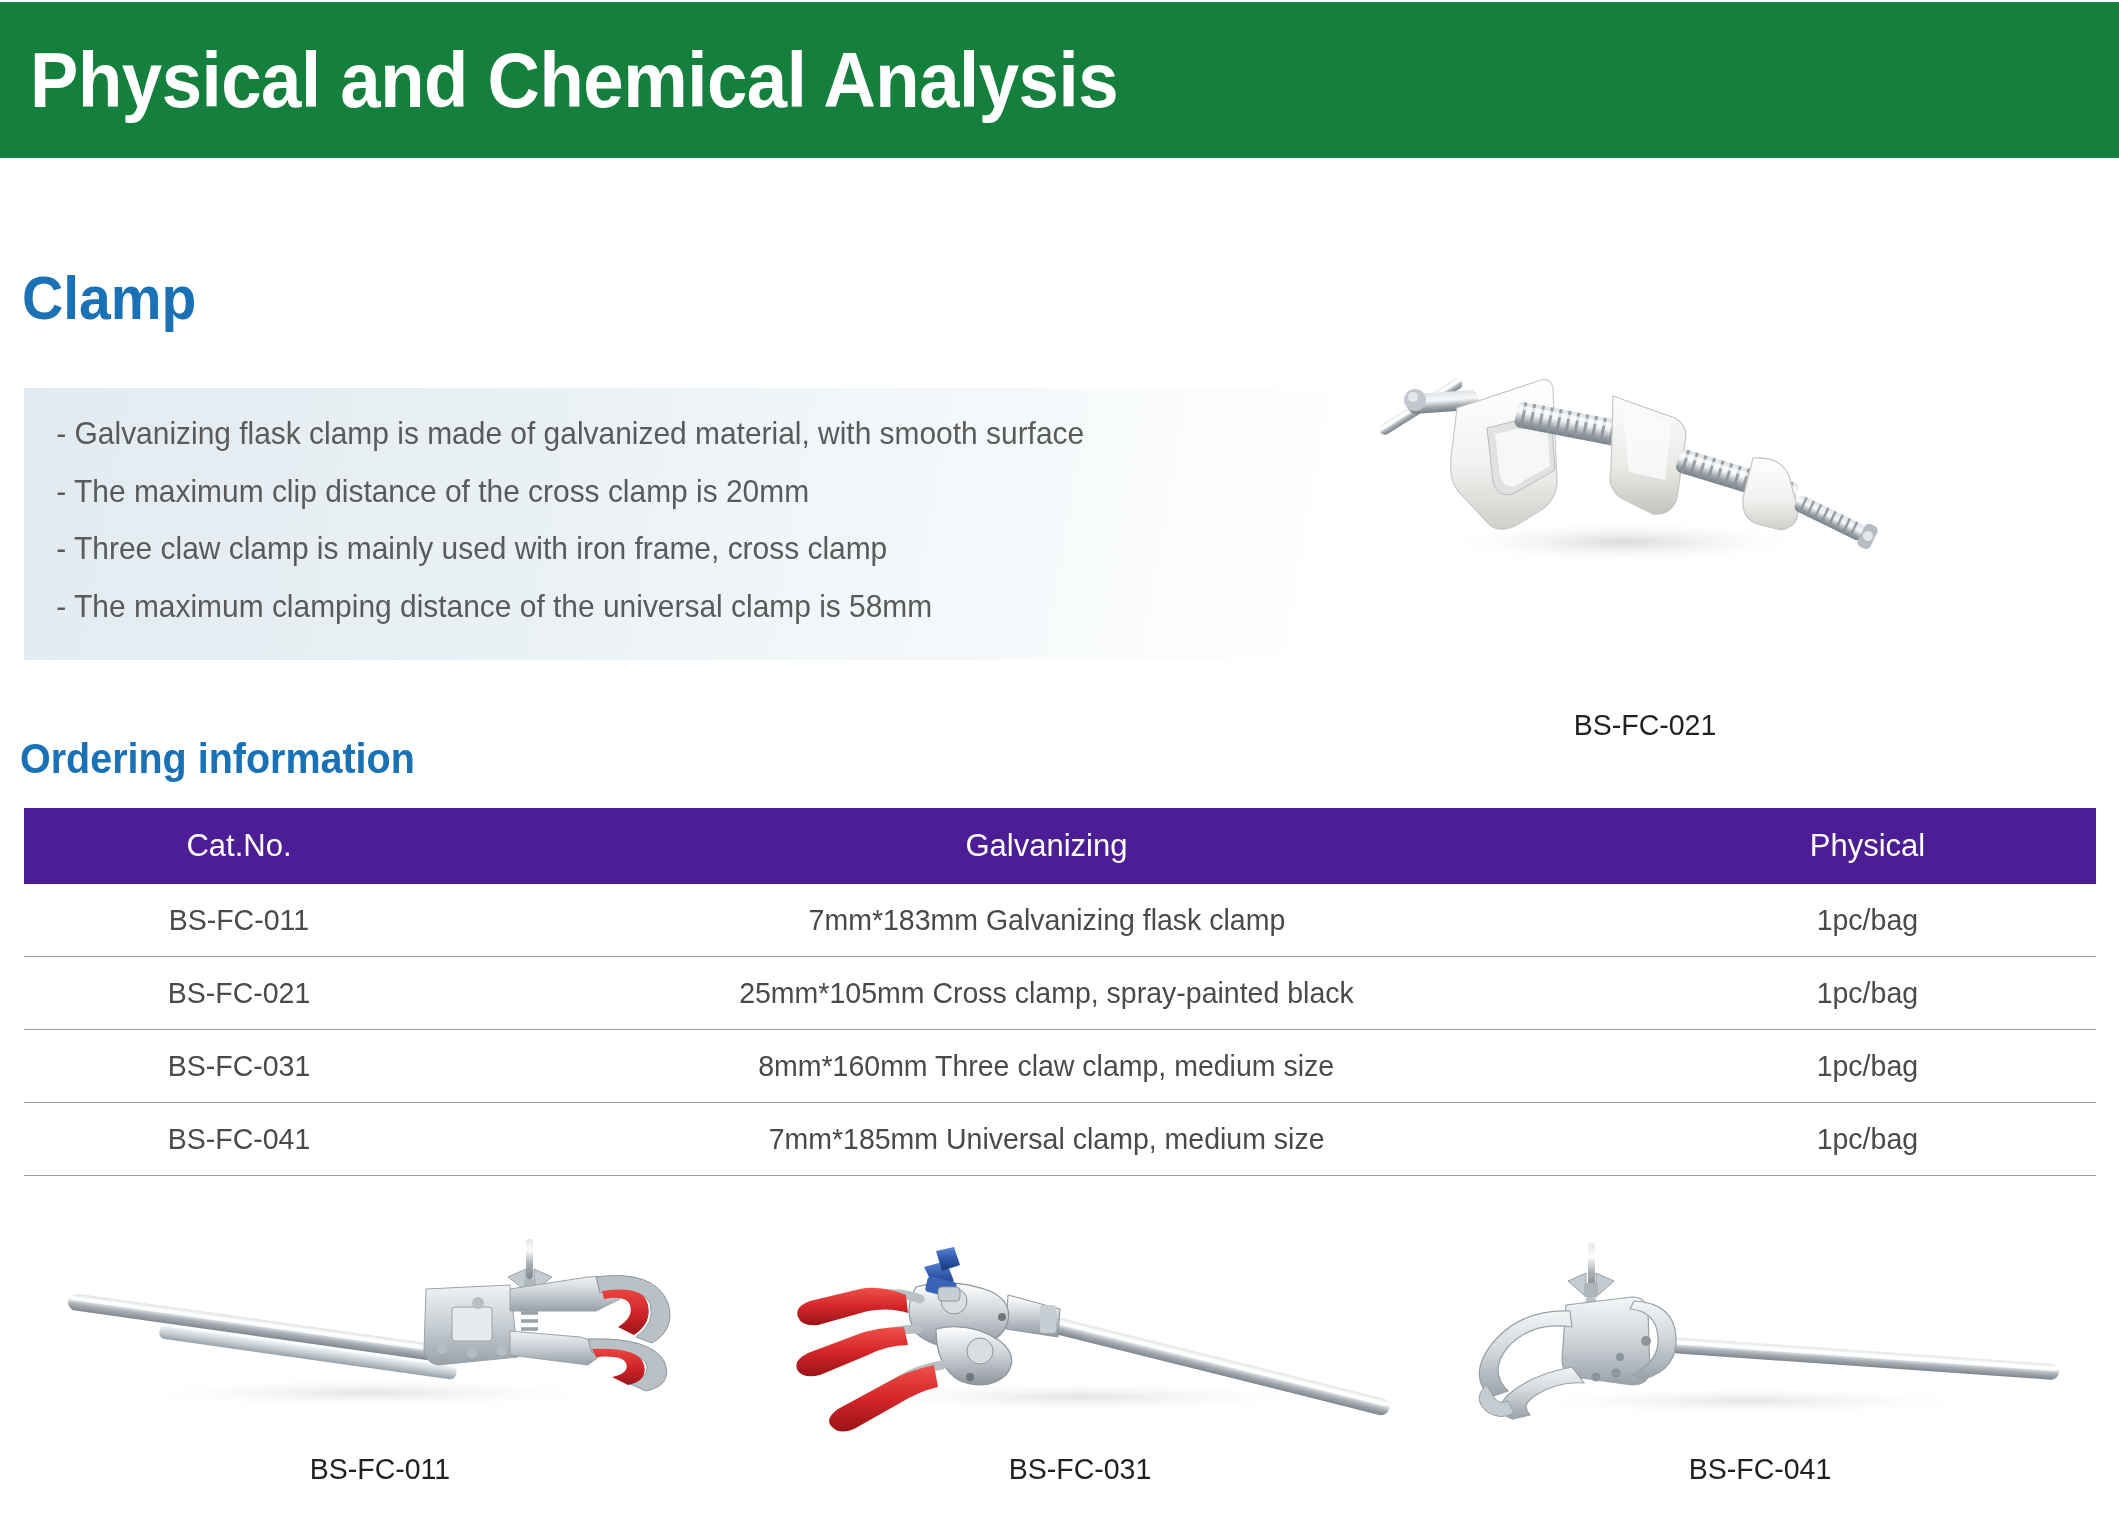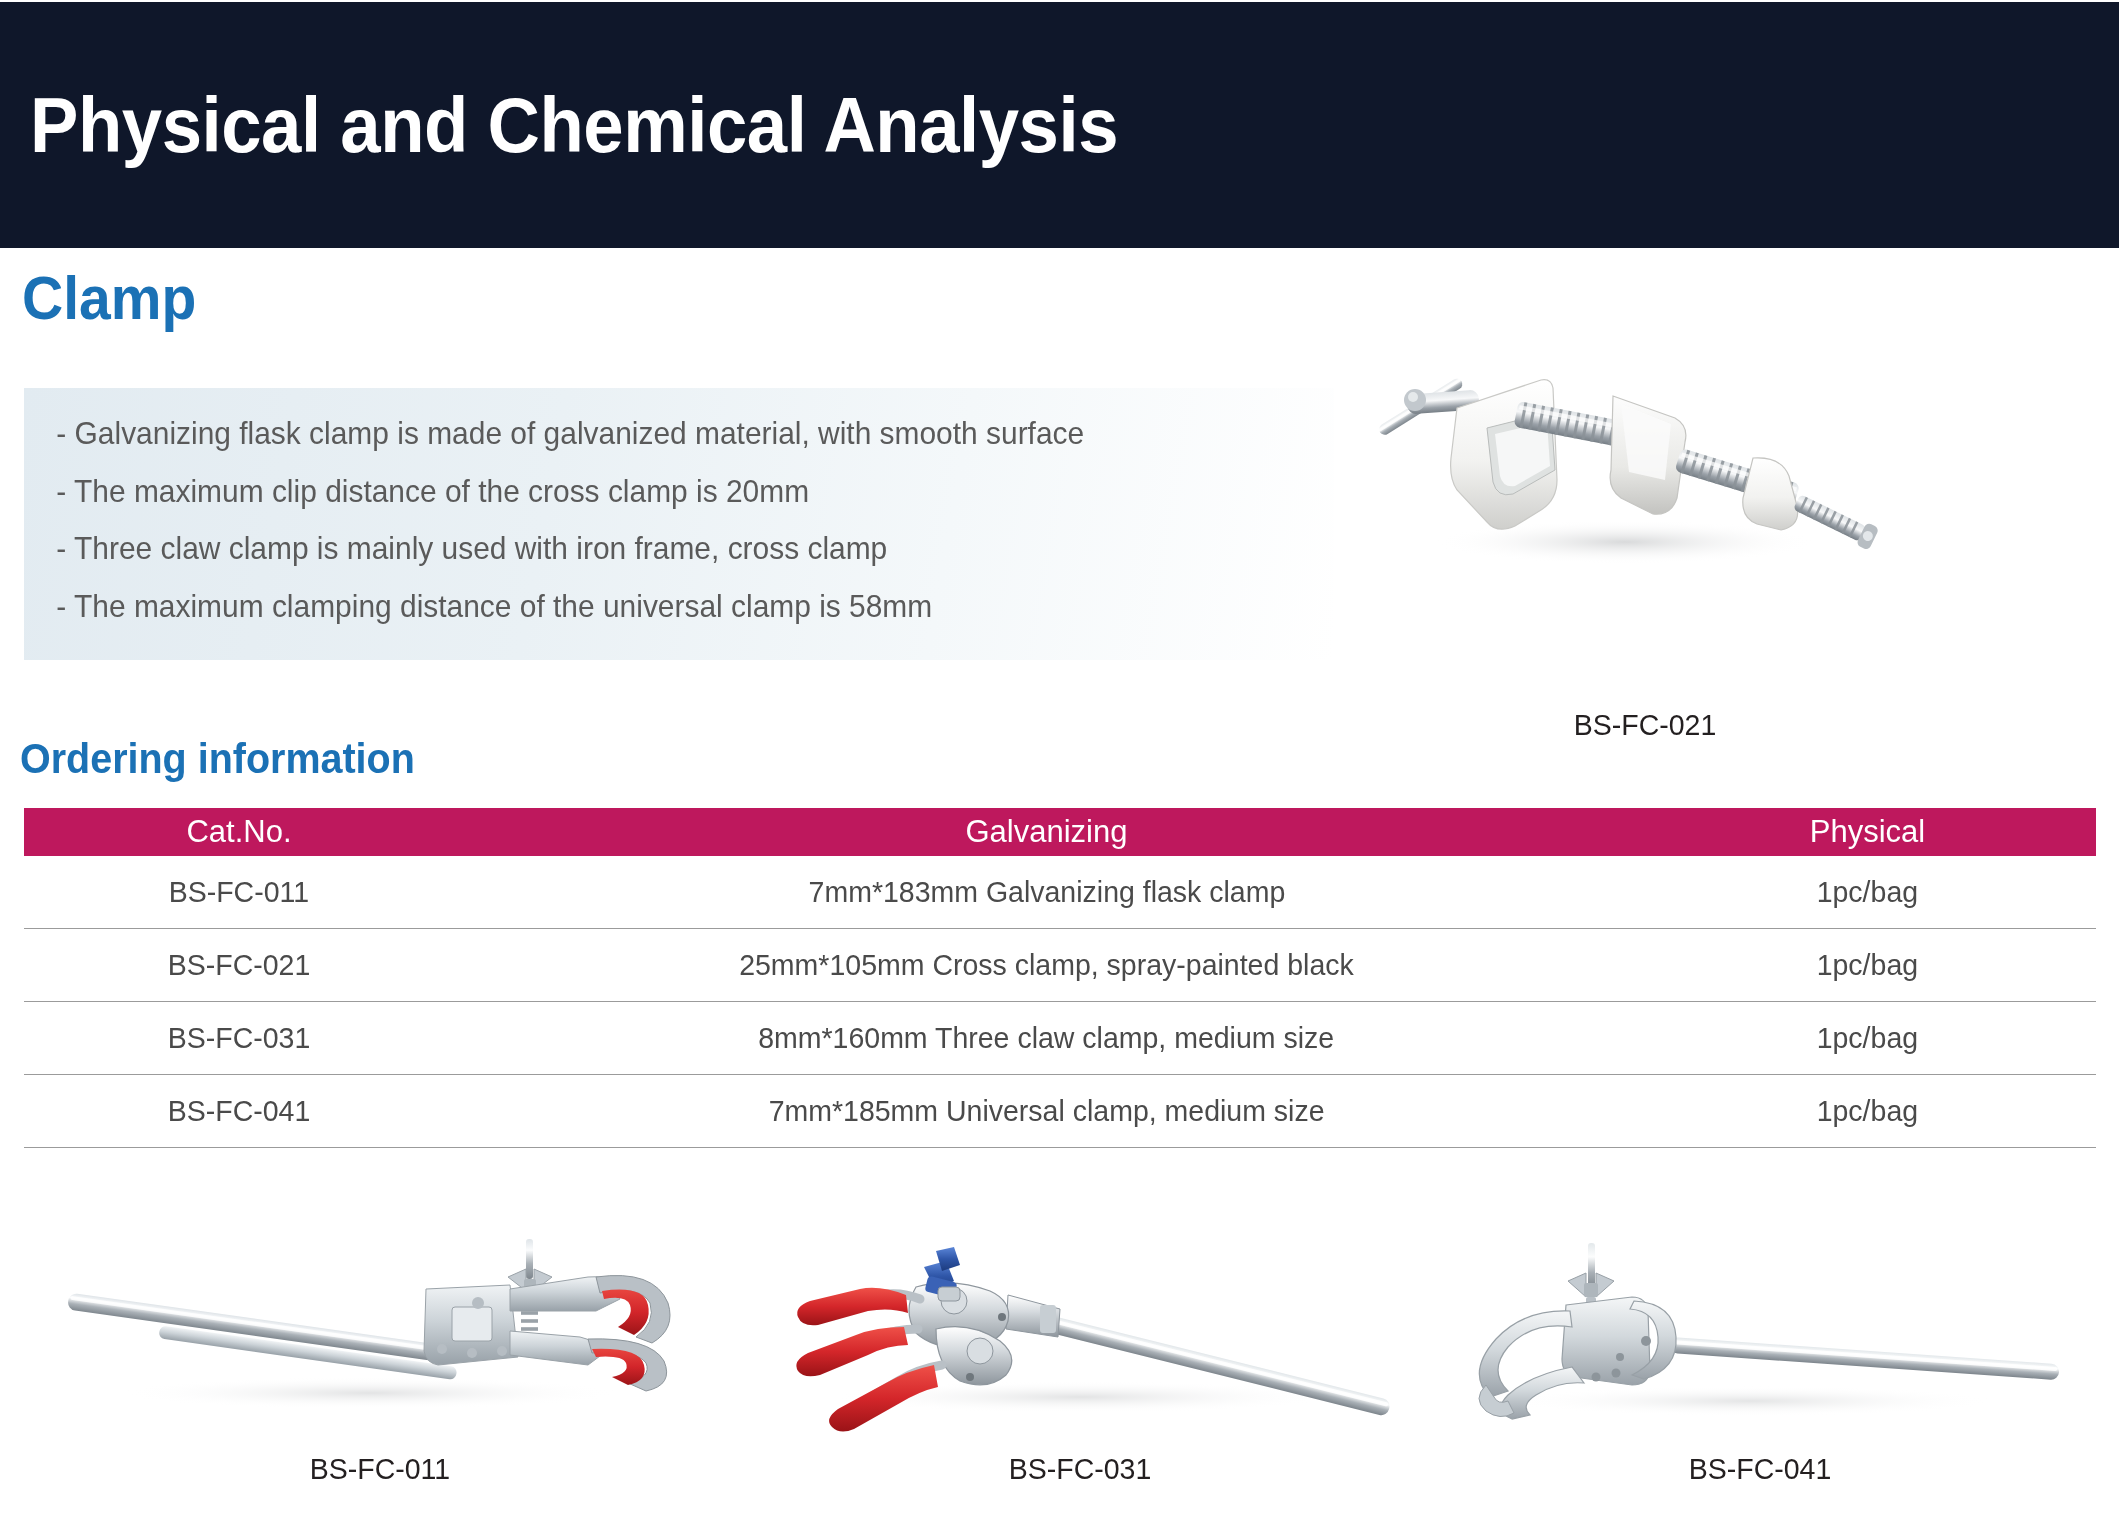--- a/index.html
+++ b/index.html
@@ -14,22 +14,22 @@
     font-family: "Liberation Sans", sans-serif;
     overflow: hidden;
   }
 
   
   .banner {
     position: absolute;
     left: 0;
     top: 2px;
     width: 2119px;
-    height: 246px;
-    background: #0f172a;
+    height: 156px;
+    background: #15803d;
     display: flex;
     align-items: center;
   }
   .banner-title {
     color: #ffffff;
     font-size: 78px;
     font-weight: bold;
     letter-spacing: -0.5px;
     transform: scaleX(0.93);
     transform-origin: left center;
@@ -107,25 +107,25 @@
 
   
   .table {
     position: absolute;
     left: 24px;
     top: 808px;
     width: 2072px;
     border-collapse: collapse;
   }
   .table thead th {
-    background: #be185d;
+    background: #4c1d95;
     color: #ffffff;
     font-size: 31px;
     font-weight: normal;
-    height: 48px;
+    height: 76px;
     vertical-align: middle;
     padding: 0;
   }
   .th-cat { font-weight: bold; }
   .table tbody td {
     height: 72px;
     font-size: 30px;
     color: #4a4a4a;
     text-align: center;
     vertical-align: middle;

